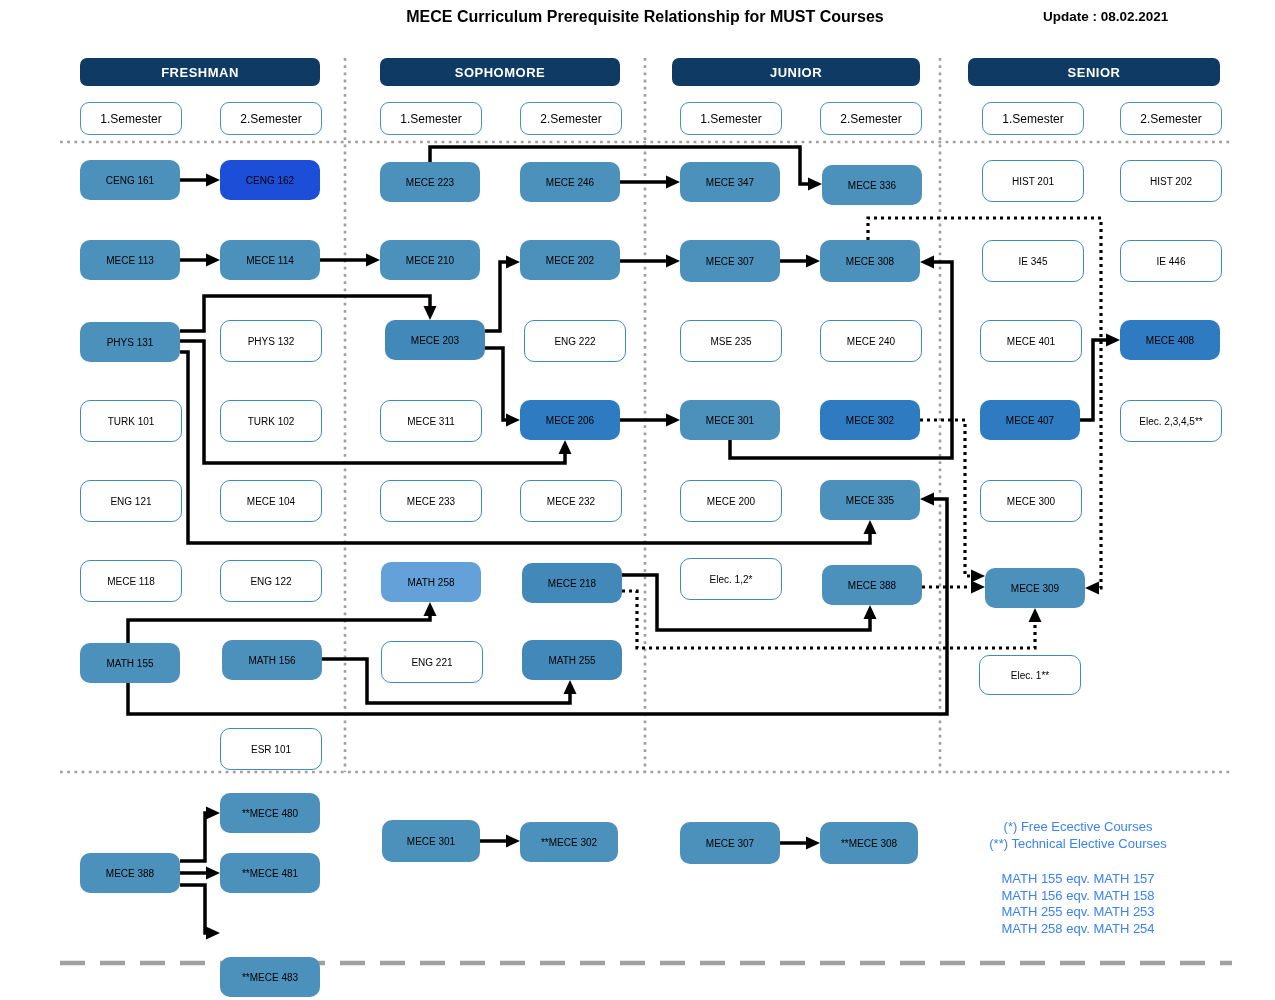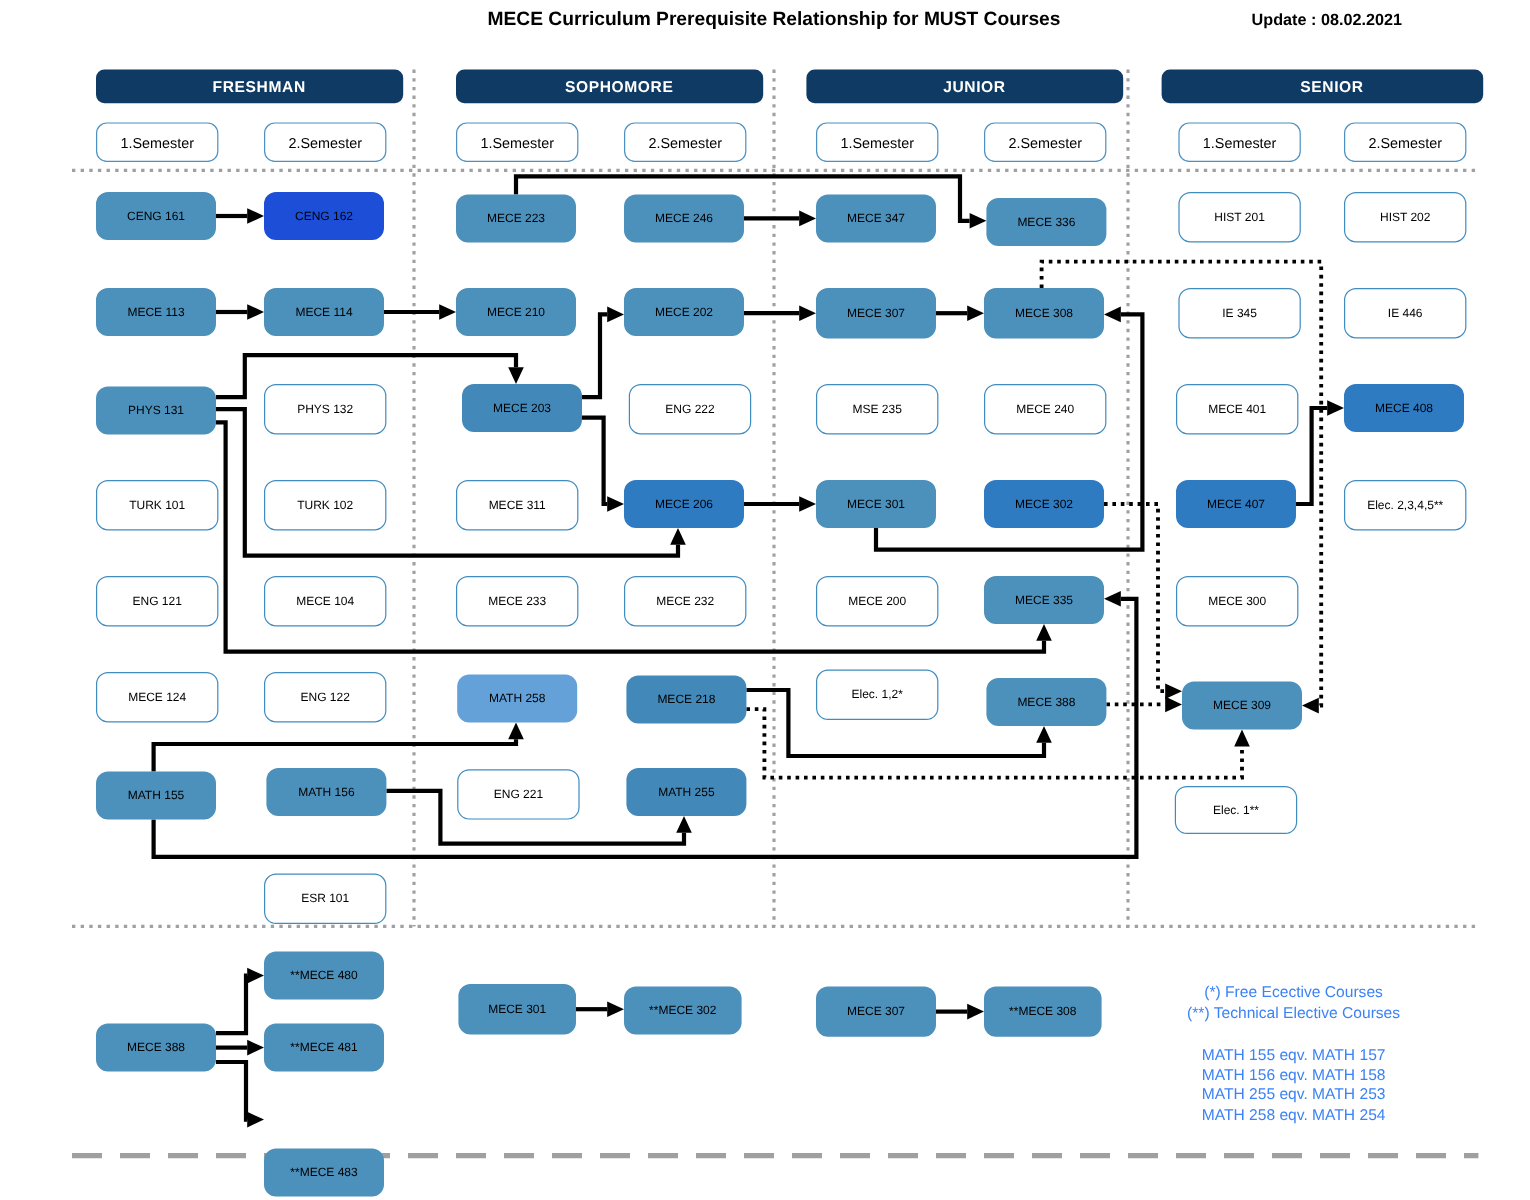--- a/index.html
+++ b/index.html
@@ -5,21 +5,21 @@
   html,body{margin:0;padding:0;background:#ffffff;}
   #canvas{position:relative;width:1275px;height:1000px;background:#ffffff;
           font-family:"Liberation Sans",sans-serif;overflow:hidden;}
   #wires{position:absolute;left:0;top:0;z-index:1;}
   .title{position:absolute;left:375px;top:8px;width:540px;text-align:center;
          font-size:16px;font-weight:bold;color:#000;z-index:3;}
   .update{position:absolute;left:1043px;top:9px;width:180px;
           font-size:13.5px;font-weight:bold;color:#000;z-index:3;}
   .colhead{position:absolute;height:28px;background:#0F3A64;border-radius:7px;
            color:#fff;font-weight:bold;font-size:13px;letter-spacing:.5px;
-           display:flex;align-items:center;justify-content:center;z-index:2;padding-left:16px;}
+           display:flex;align-items:center;justify-content:center;z-index:2;}
   .sem{position:absolute;width:100px;height:31px;background:#fff;
        border:1.4px solid #4a90c2;border-radius:9px;color:#000;font-size:12px;
        display:flex;align-items:center;justify-content:center;z-index:2;}
   .node{position:absolute;border-radius:10px;color:#000;font-size:10px;
         display:flex;align-items:center;justify-content:center;z-index:2;
         text-align:center;line-height:1.1;}
   .node.white{background:#fff;border:1.4px solid #3f8cc0;}
   .legend{position:absolute;color:#3b82f6;font-size:13px;text-align:center;z-index:2;}
   .legend div{line-height:16.5px;}
 </style>
@@ -118,21 +118,21 @@
     <div class="node std" style="left: 80px; top: 160px; width: 100px; height: 40px; background: rgb(76, 144, 188);">CENG 161</div>
     <div class="node std" style="left: 220px; top: 160px; width: 100px; height: 40px; background: #1d4ed8;">CENG 162</div>
     <div class="node std" style="left: 80px; top: 240px; width: 100px; height: 40px; background: rgb(76, 144, 188);">MECE 113</div>
     <div class="node std" style="left: 220px; top: 240px; width: 100px; height: 40px; background: rgb(76, 144, 188);">MECE 114</div>
     <div class="node std" style="left: 80px; top: 322px; width: 100px; height: 40px; background: rgb(76, 144, 188);">PHYS 131</div>
     <div class="node white" style="left: 220px; top: 320px; width: 100px; height: 40px;">PHYS 132</div>
     <div class="node white" style="left: 80px; top: 400px; width: 100px; height: 40px;">TURK 101</div>
     <div class="node white" style="left: 220px; top: 400px; width: 100px; height: 40px;">TURK 102</div>
     <div class="node white" style="left: 80px; top: 480px; width: 100px; height: 40px;">ENG 121</div>
     <div class="node white" style="left: 220px; top: 480px; width: 100px; height: 40px;">MECE 104</div>
-    <div class="node white" style="left: 80px; top: 560px; width: 100px; height: 40px;">MECE 124</div>
+    <div class="node white" style="left: 80px; top: 560px; width: 100px; height: 40px;">MECE 118</div>
     <div class="node white" style="left: 220px; top: 560px; width: 100px; height: 40px;">ENG 122</div>
     <div class="node std" style="left: 80px; top: 643px; width: 100px; height: 40px; background: rgb(76, 144, 188);">MATH 155</div>
     <div class="node std" style="left: 222px; top: 640px; width: 100px; height: 40px; background: rgb(76, 144, 188);">MATH 156</div>
     <div class="node white" style="left: 220px; top: 728px; width: 100px; height: 40px;">ESR 101</div>
     <div class="node std" style="left: 380px; top: 162px; width: 100px; height: 40px; background: rgb(76, 144, 188);">MECE 223</div>
     <div class="node std" style="left: 520px; top: 162px; width: 100px; height: 40px; background: rgb(76, 144, 188);">MECE 246</div>
     <div class="node std" style="left: 380px; top: 240px; width: 100px; height: 40px; background: rgb(76, 144, 188);">MECE 210</div>
     <div class="node std" style="left: 520px; top: 240px; width: 100px; height: 40px; background: rgb(76, 144, 188);">MECE 202</div>
     <div class="node mid" style="left: 385px; top: 320px; width: 100px; height: 40px; background: rgb(66, 137, 185);">MECE 203</div>
     <div class="node white" style="left: 524px; top: 320px; width: 100px; height: 40px;">ENG 222</div>

